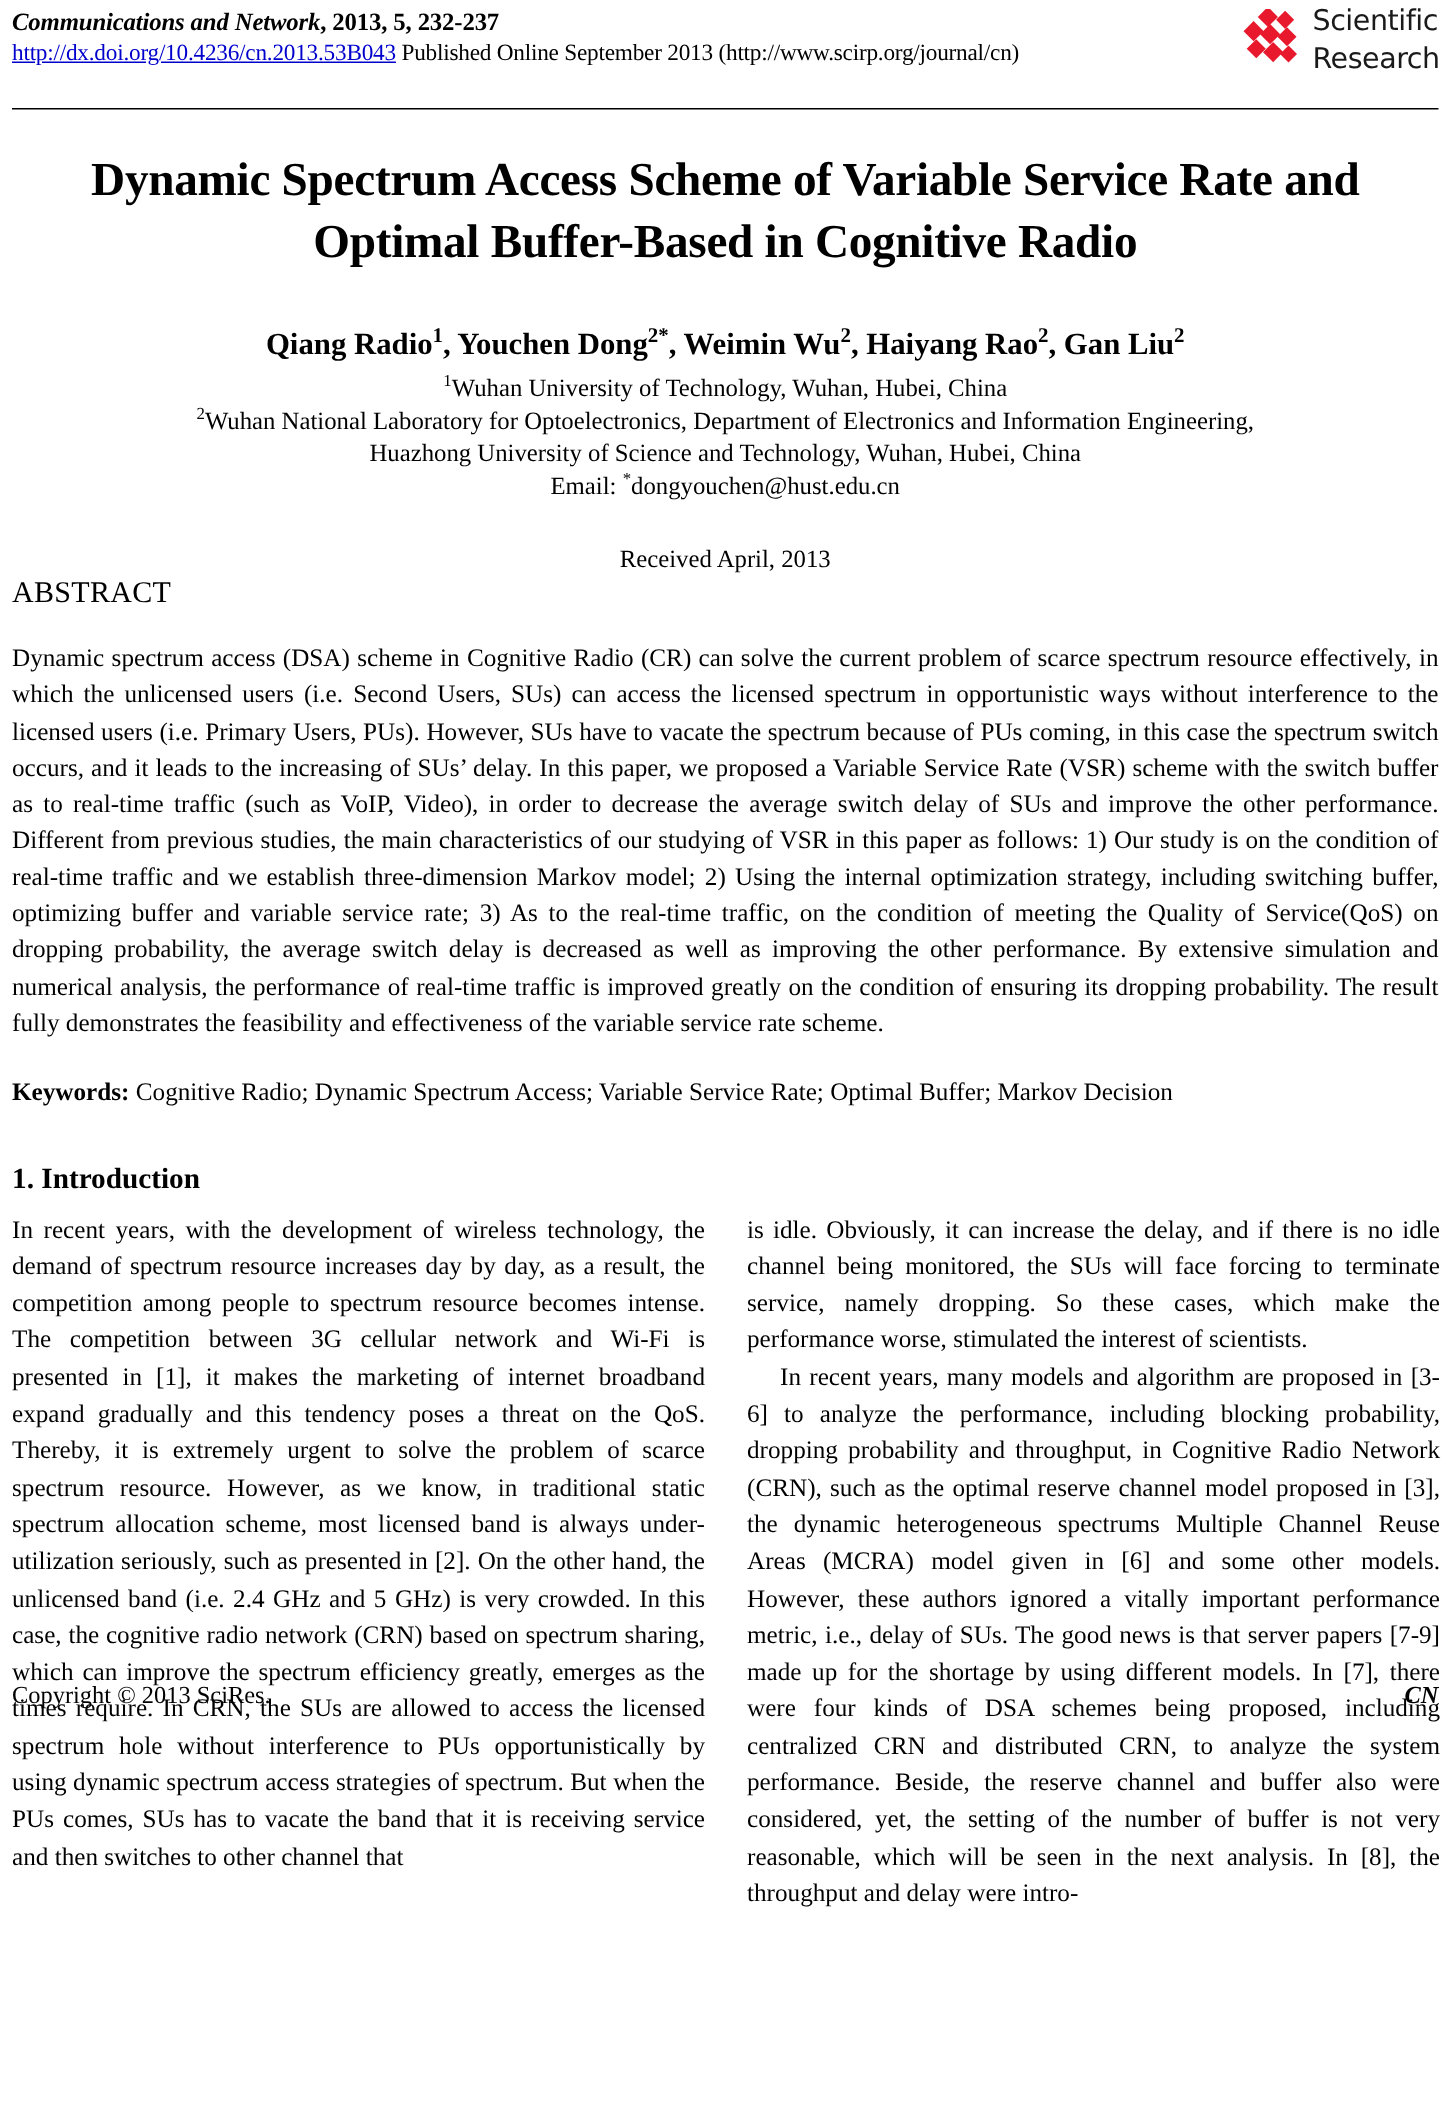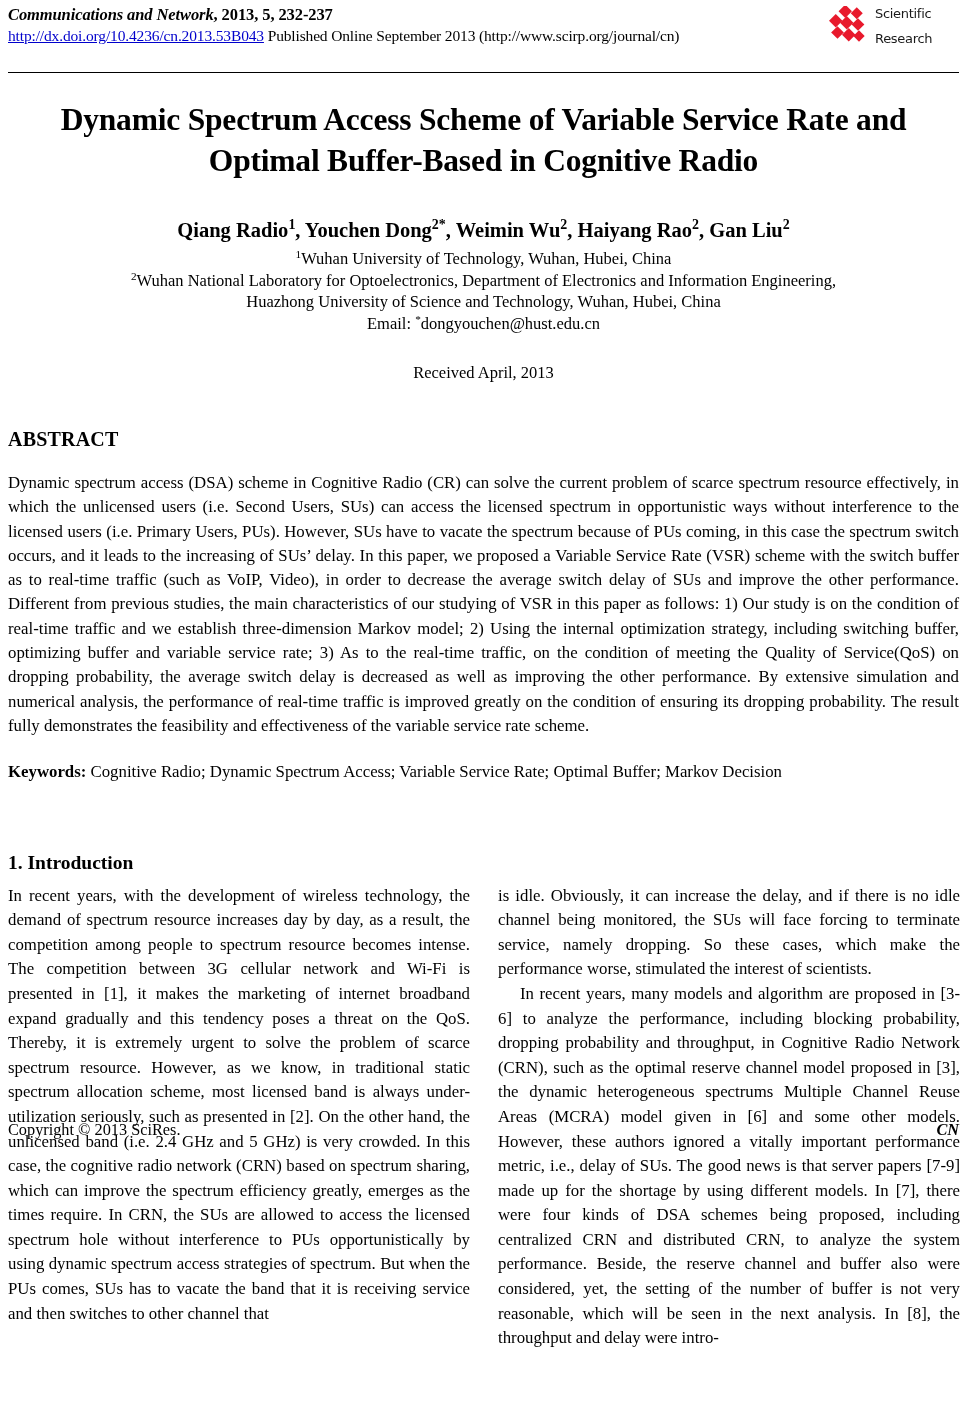--- a/index.html
+++ b/index.html
@@ -73,21 +73,21 @@
     left: 0;
     top: 4px;
     width: 44px;
     height: 44px;
   }
   .logo-words {
     position: absolute;
     left: 48px;
     top: 0px;
     font-family: "DejaVu Sans", "Liberation Sans", sans-serif;
-    font-size: 13px;
+    font-size: 19px;
     line-height: 24.5px;
     color: #1a1a1a;
     letter-spacing: -0.3px;
   }
 
   
   .head-rule {
     border: 0;
     border-top: 1.2px solid #000;
     margin: 8px 0 0 0;
@@ -128,24 +128,23 @@
 
   .received {
     margin-top: 28px;
     text-align: center;
     font-size: 16.5px;
     line-height: 21px;
   }
 
   
   .abstract-heading {
-    margin-top: 44px;
     font-size: 20px;
     line-height: 24px;
-    font-weight: bold;
+    font-weight: normal;
     letter-spacing: 0.2px;
   }
   .abstract-body {
     margin-top: 20px;
     font-size: 16.8px;
     line-height: 24.3px;
     text-align: justify;
     text-justify: inter-word;
   }
   .keywords {
@@ -159,21 +158,20 @@
   
   .columns {
     margin-top: 34px;
     display: flex;
     gap: 28px;
     align-items: flex-start;
   }
   .col {
     width: 462px;
     flex: 0 0 462px;
-    margin-top: 32px;
   }
   .section-heading {
     font-size: 19.5px;
     line-height: 24px;
     font-weight: bold;
     margin-bottom: 9px;
   }
   .col p {
     margin: 0;
     font-size: 16.8px;

